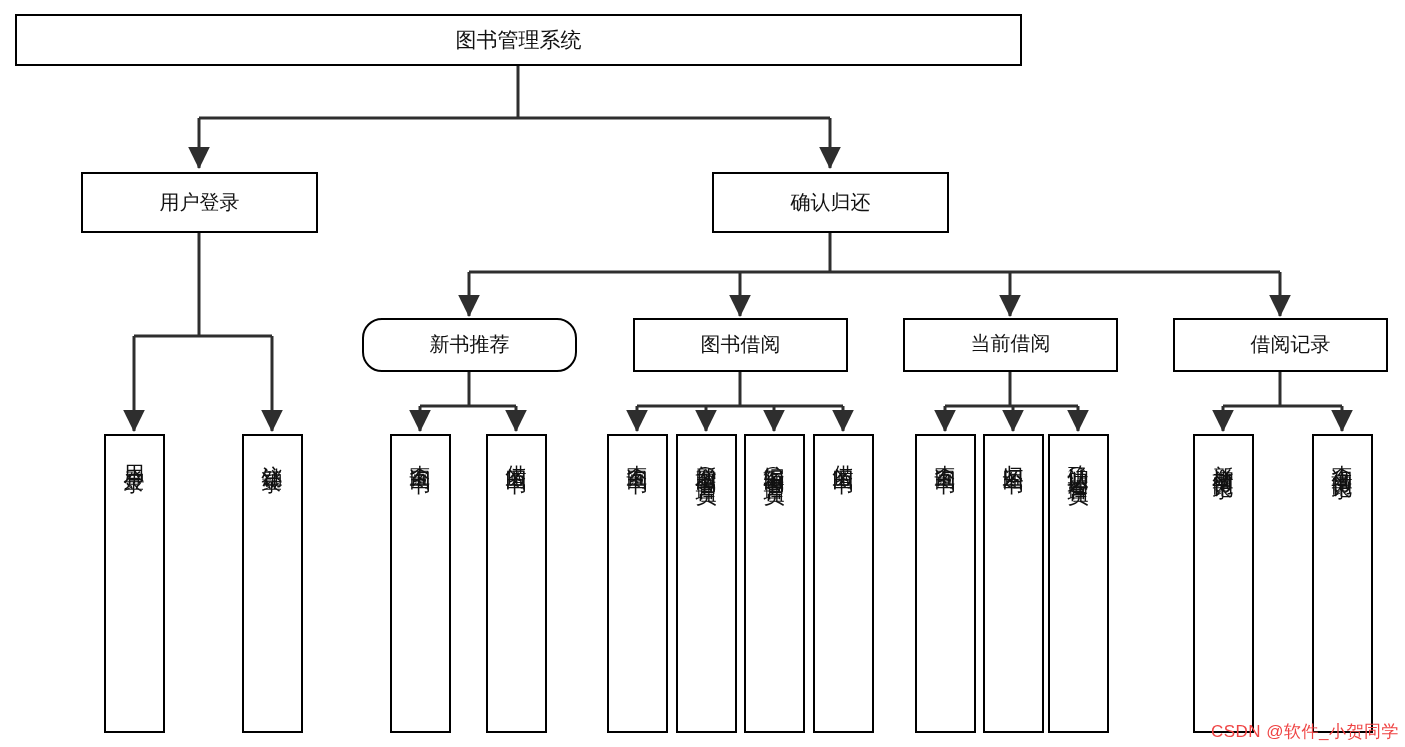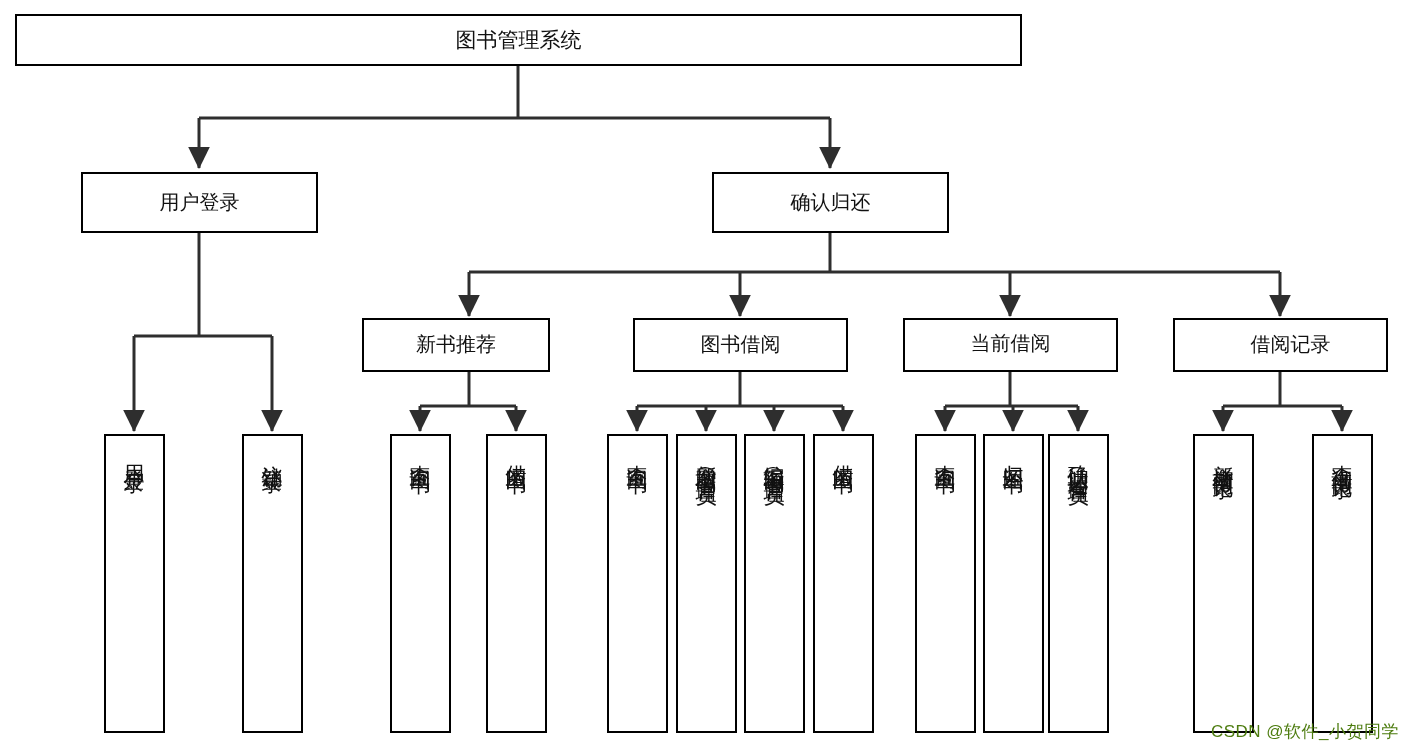--- a/index.html
+++ b/index.html
@@ -57,21 +57,21 @@
     font-size: 21px;
     letter-spacing: 3px;
     line-height: 1;
     white-space: pre;
   }
   #watermark {
     position: absolute;
     right: 6px;
     bottom: 4px;
     font-size: 17px;
-    color: #4d7c0f;
+    color: #ef4444;
     letter-spacing: 0.5px;
     z-index: 5;
     white-space: nowrap;
     pointer-events: none;
   }
 </style>
 </head>
 <body>
 
 <div id="diagram-root">
@@ -130,21 +130,21 @@
     <span class="node-label">图书管理系统</span>
   </div>
 
   <div class="node horiz" style="left:81px; top:172px; width:237px; height:61px;">
     <span class="node-label">用户登录</span>
   </div>
   <div class="node horiz" style="left:712px; top:172px; width:237px; height:61px;">
     <span class="node-label">确认归还</span>
   </div>
 
-  <div class="node horiz" style="left:362px; top:318px; width:188px; height:54px;">
+  <div class="node horiz" style="left:362px; top:318px; width:215px; height:54px;border-radius:20px;">
     <span class="node-label">新书推荐</span>
   </div>
   <div class="node horiz" style="left:633px; top:318px; width:215px; height:54px;">
     <span class="node-label">图书借阅</span>
   </div>
   <div class="node horiz" style="left:903px; top:318px; width:215px; height:54px;font-family:Liberation Mono, monospace;">
     <span class="node-label">当前借阅</span>
   </div>
   <div class="node horiz" style="left:1173px; top:318px; width:215px; height:54px;padding-left:20px;">
     <span class="node-label">借阅记录</span>

